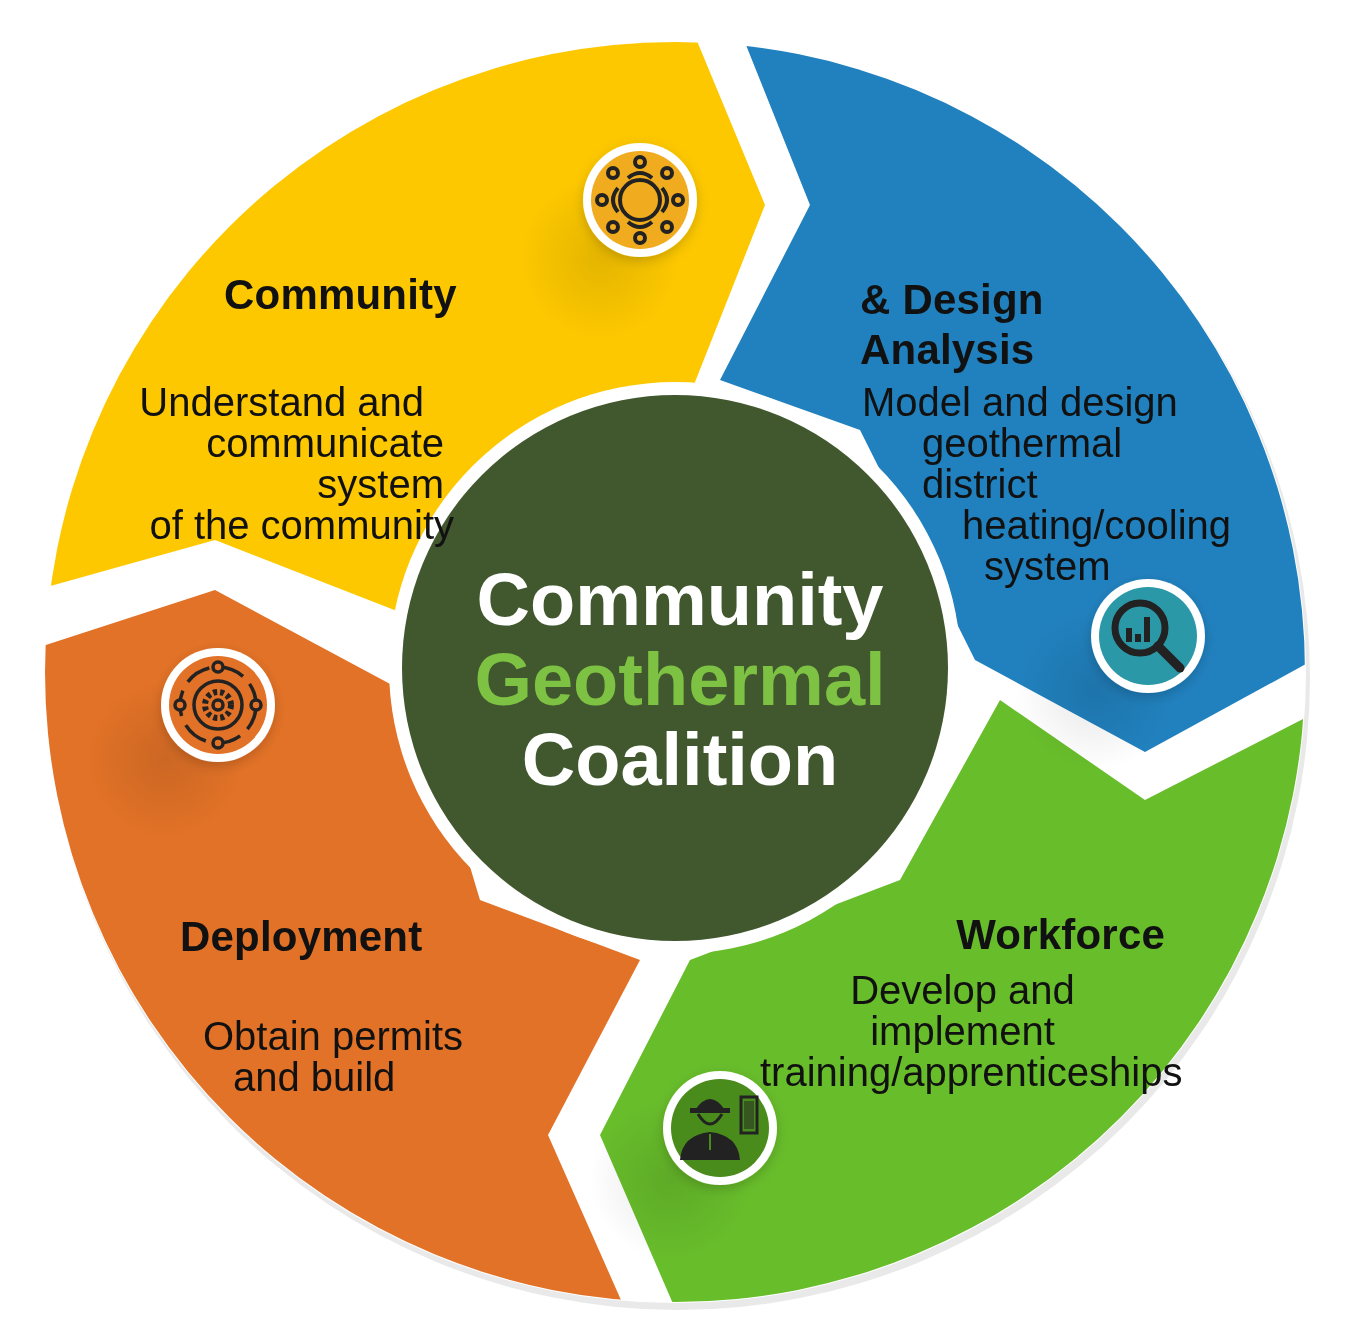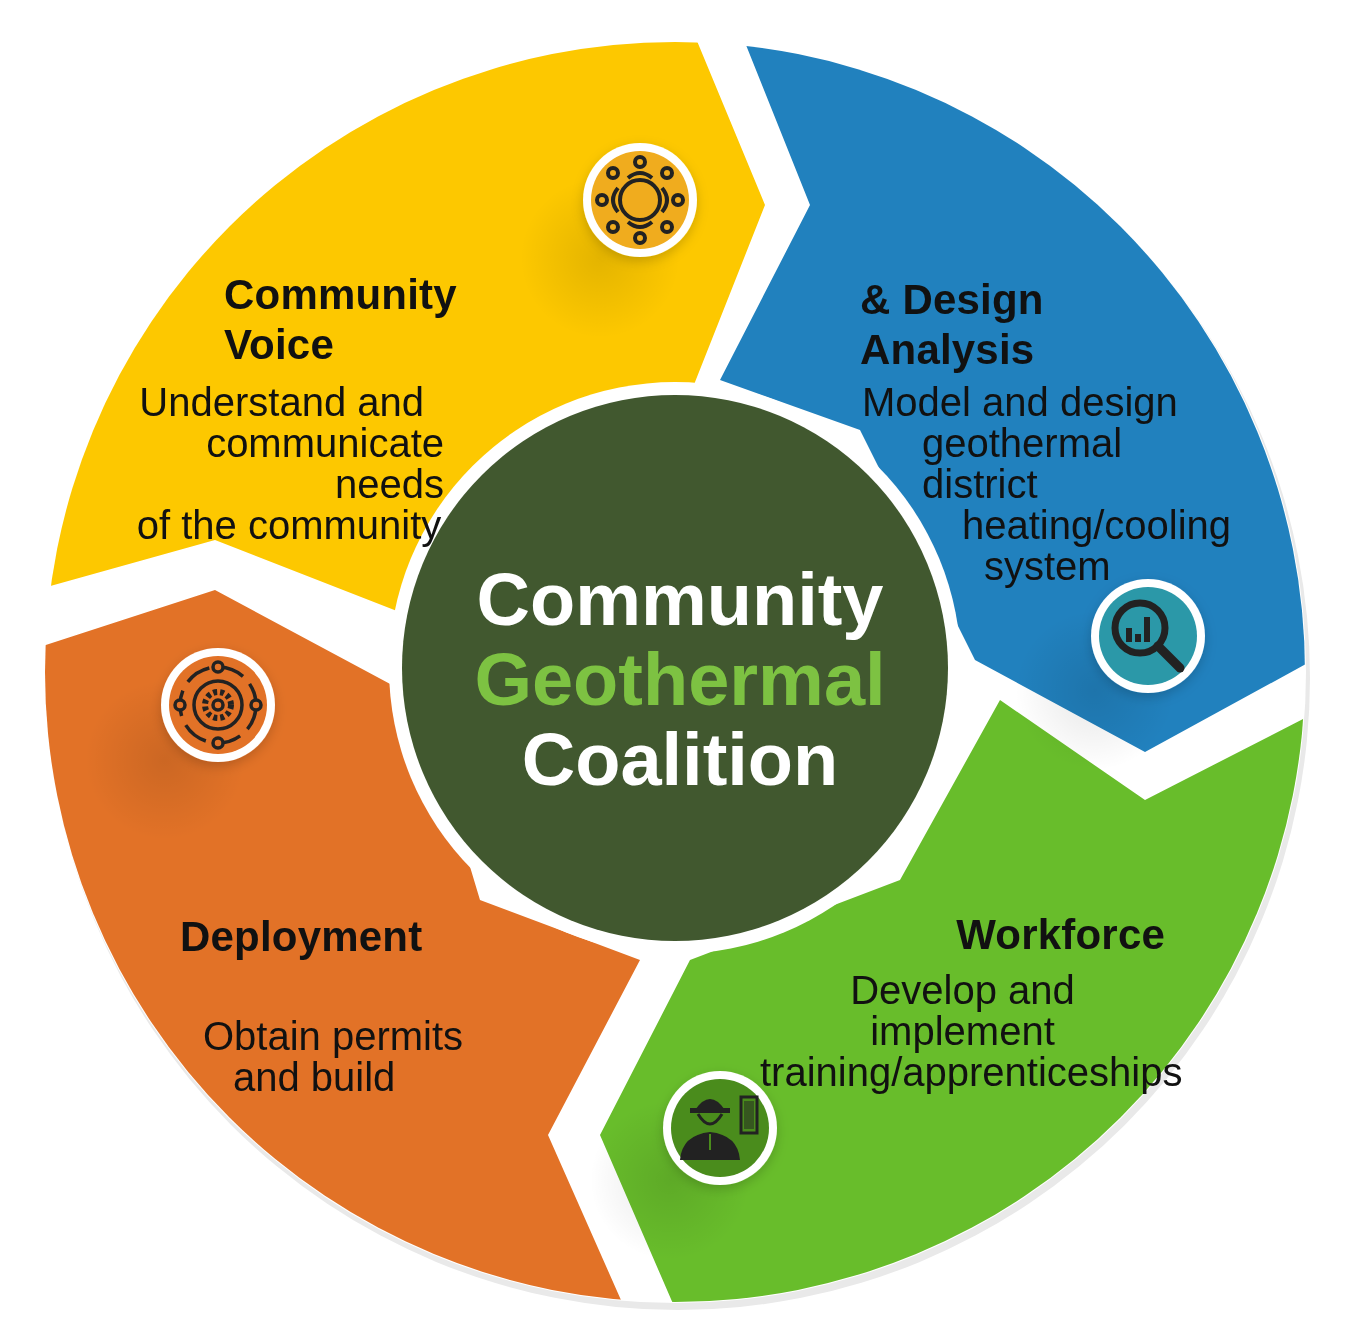--- a/index.html
+++ b/index.html
@@ -110,26 +110,25 @@
       <path d="M680 1160 q2 -25 30 -28 q28 3 30 28 z" fill="#222"></path>
       <line x1="710" y1="1134" x2="710" y2="1150" stroke="#4a8c1c" stroke-width="2"></line>
       <rect x="741" y="1097" width="16" height="36" fill="none" stroke="#222" stroke-width="3"></rect>
       <rect x="744" y="1101" width="10" height="28" fill="#222" opacity="0.5"></rect>
     </g>
   </g>
 </svg>
 
 <div class="label" style="left:224px; top:270px;">
   <div class="title">Community</div>
-  <div class="title">Voice</div>
 </div>
 <div class="label desc" style="left:124px; top:382px; width:330px; text-align:right;">
   <div style="padding-right:30px;">Understand and</div>
-  <div style="padding-right:10px;">communicate needs</div>
-  <div style="text-align:center;">of the community</div>
+  <div style="padding-right:10px;">communicate system</div>
+  <div style="text-align:right;">of the community</div>
 </div>
 
 <div class="label" style="left:860px; top:275px;">
   <div class="title">&amp; Design</div>
   <div class="title">Analysis</div>
 </div>
 <div class="label desc" style="left:862px; top:382px; width:360px;">
   <div>Model and design</div>
   <div style="padding-left:60px;">geothermal district</div>
   <div style="padding-left:100px;">heating/cooling</div>

